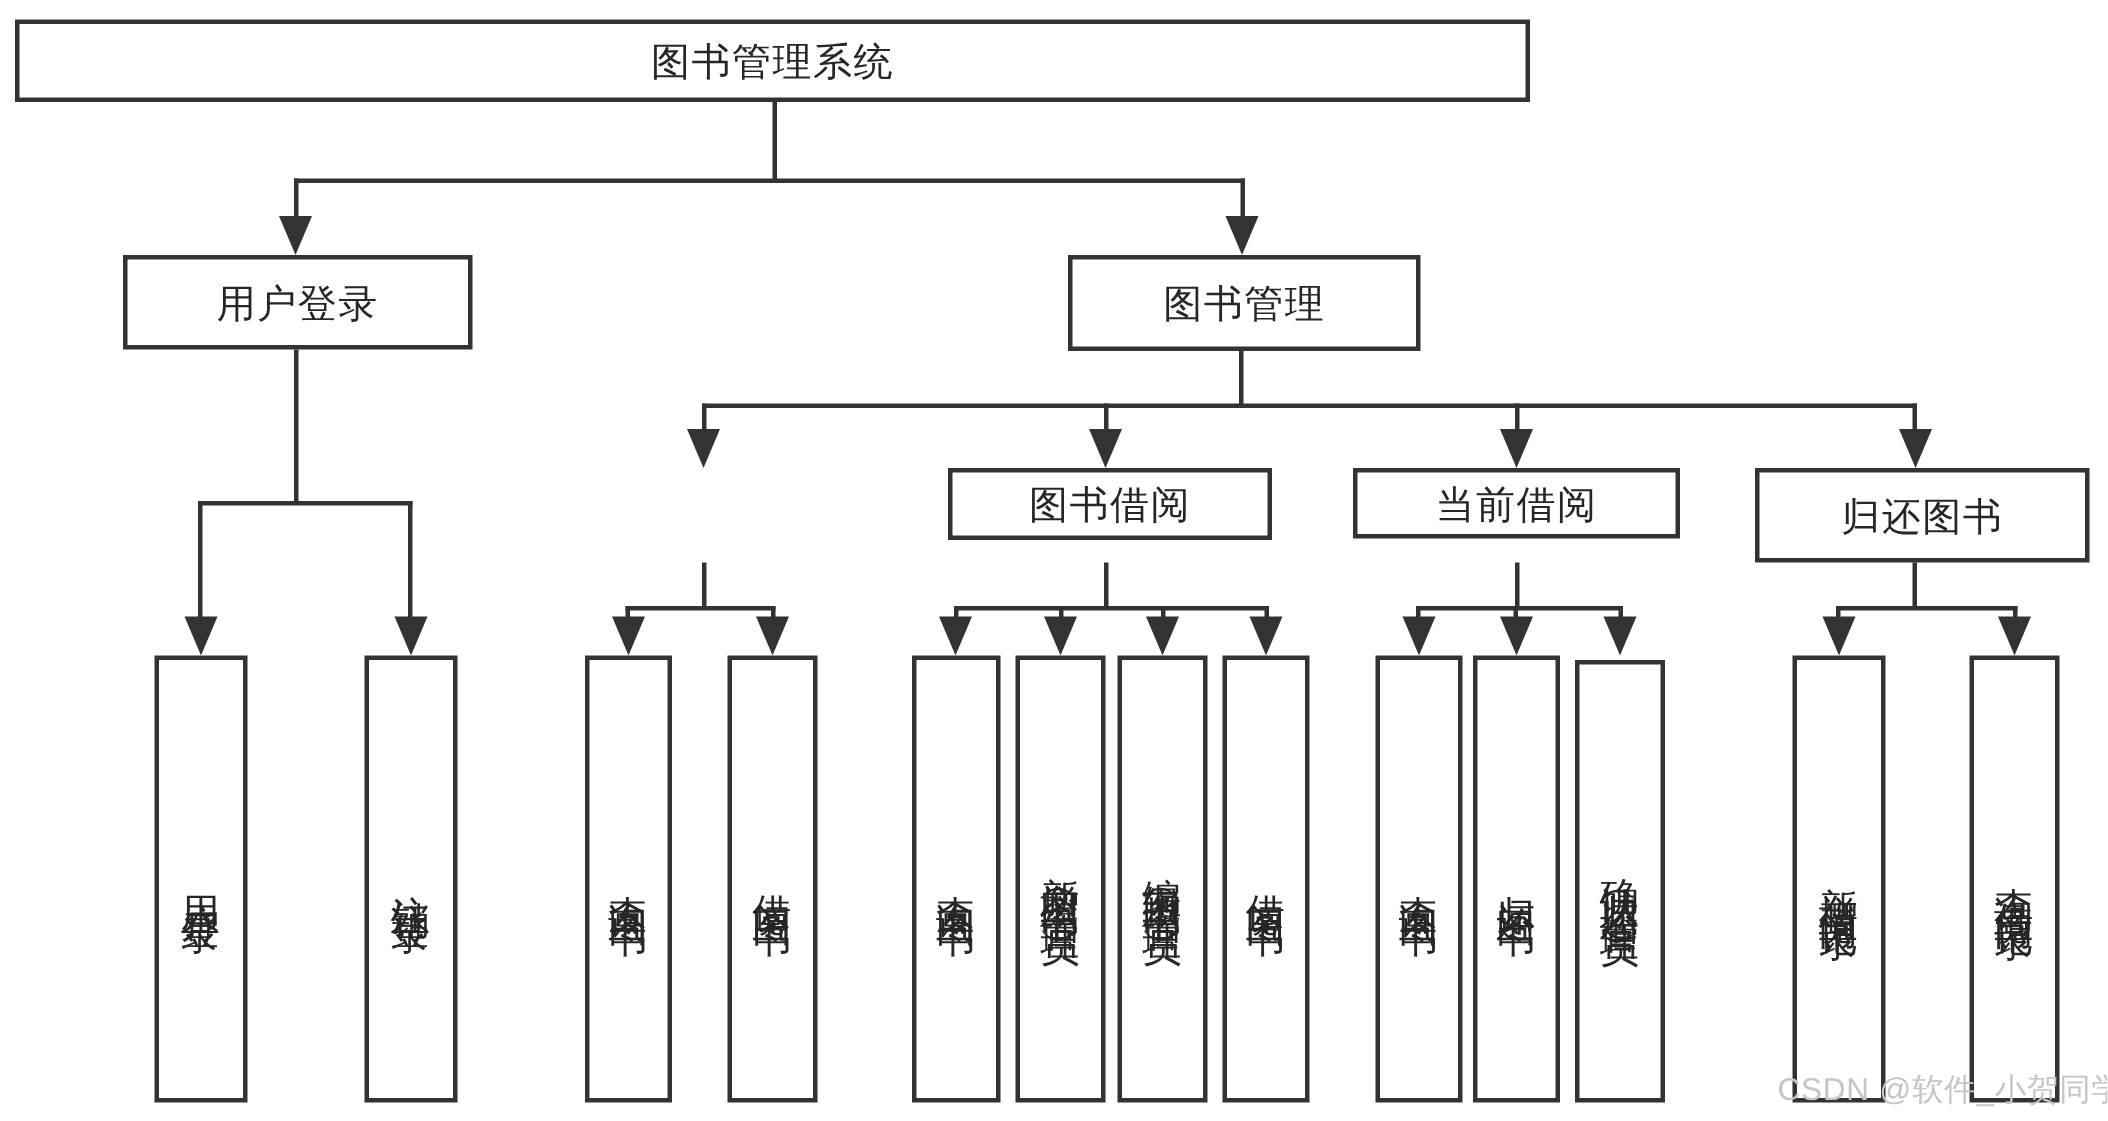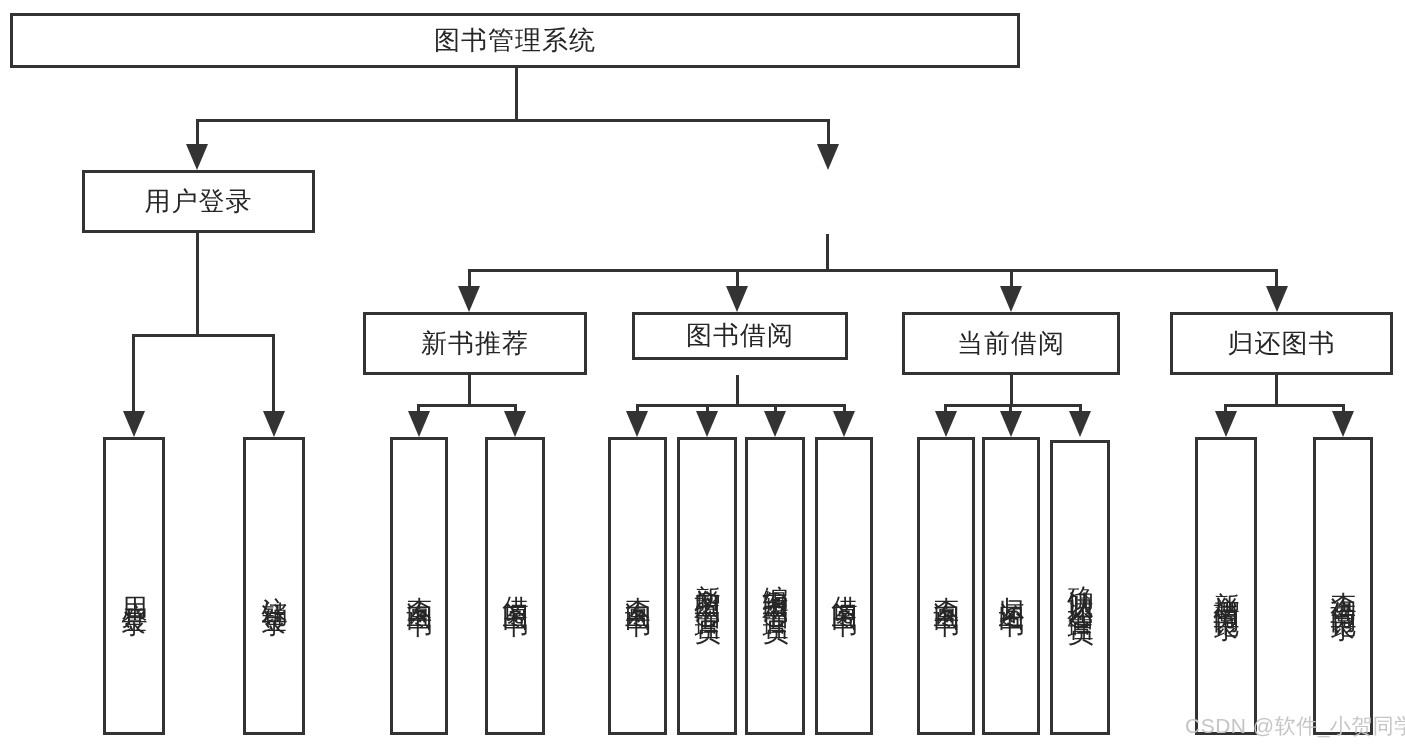--- a/index.html
+++ b/index.html
@@ -4,21 +4,21 @@
 <style>
   html,body{margin:0;padding:0;background:#fff;}
   .stage{
     position:relative;width:1405px;height:747px;background:#fff;overflow:hidden;
     font-family:"Liberation Sans",sans-serif;color:var(--text,#262626);
   }
   .box{
     position:absolute;box-sizing:border-box;background:#fff;
     border:3px solid var(--line,#333);
     display:flex;align-items:center;justify-content:center;
-    font-size:26px;letter-spacing:1px;line-height:1;text-align:center;font-family:Liberation Serif, serif;
+    font-size:26px;letter-spacing:1px;line-height:1;text-align:center;
   }
   .vtext{
     writing-mode:vertical-rl;text-orientation:mixed;
     letter-spacing:5px;font-size:26px;
   }
   .vline,.hline,.stem{position:absolute;background:var(--line,#333);}
   .vline,.stem{width:3px;}
   .hline{height:3px;}
   .arrow{
     position:absolute;width:0;height:0;
@@ -39,42 +39,42 @@
   <div class="box" style="left:10px;top:13px;width:1010px;height:55px;">图书管理系统</div>
 
   <div class="vline" style="left:515px;top:68px;height:53px;"></div>
   <div class="hline" style="left:196px;top:119px;width:634px;"></div>
   <div class="stem" style="left:196px;top:119px;height:31px;"></div>
   <div class="stem" style="left:827px;top:119px;height:31px;"></div>
   <div class="arrow" style="left:186px;top:144px;"></div>
   <div class="arrow" style="left:817px;top:144px;"></div>
 
   <div class="box" style="left:82px;top:170px;width:233px;height:63px;">用户登录</div>
+  <div class="box" style="left:712px;top:170px;width:235px;height:64px;">图书管理</div>
 
   <div class="vline" style="left:196px;top:233px;height:103px;"></div>
   <div class="hline" style="left:132px;top:334px;width:143px;"></div>
   <div class="stem" style="left:132px;top:334px;height:80px;"></div>
   <div class="stem" style="left:272px;top:334px;height:80px;"></div>
   <div class="arrow" style="left:123px;top:411px;"></div>
   <div class="arrow" style="left:263px;top:411px;"></div>
 
   <div class="vline" style="left:826px;top:234px;height:37px;"></div>
   <div class="hline" style="left:468px;top:269px;width:810px;"></div>
   <div class="stem" style="left:468px;top:269px;height:20px;"></div>
   <div class="stem" style="left:736px;top:269px;height:20px;"></div>
   <div class="stem" style="left:1010px;top:269px;height:20px;"></div>
   <div class="stem" style="left:1275px;top:269px;height:20px;"></div>
   <div class="arrow" style="left:458px;top:286px;"></div>
   <div class="arrow" style="left:726px;top:286px;"></div>
   <div class="arrow" style="left:1000px;top:286px;"></div>
   <div class="arrow" style="left:1266px;top:286px;"></div>
 
-  <div class="box" style="left:363px;top:312px;width:224px;height:63px;">新书推荐</div>
   <div class="box" style="left:632px;top:312px;width:216px;height:48px;">图书借阅</div>
-  <div class="box" style="left:902px;top:312px;width:218px;height:63px;">当前借阅</div>
+  <div class="box" style="left:902px;top:312px;width:218px;height:47px;">当前借阅</div>
   <div class="box" style="left:1170px;top:312px;width:223px;height:63px;">归还图书</div>
 
   <div class="vline" style="left:468px;top:375px;height:31px;"></div>
   <div class="hline" style="left:417px;top:404px;width:100px;"></div>
   <div class="stem" style="left:417px;top:404px;height:9px;"></div>
   <div class="stem" style="left:514px;top:404px;height:9px;"></div>
   <div class="arrow" style="left:408px;top:411px;"></div>
   <div class="arrow" style="left:504px;top:411px;"></div>
 
   <div class="vline" style="left:736px;top:375px;height:31px;"></div>

